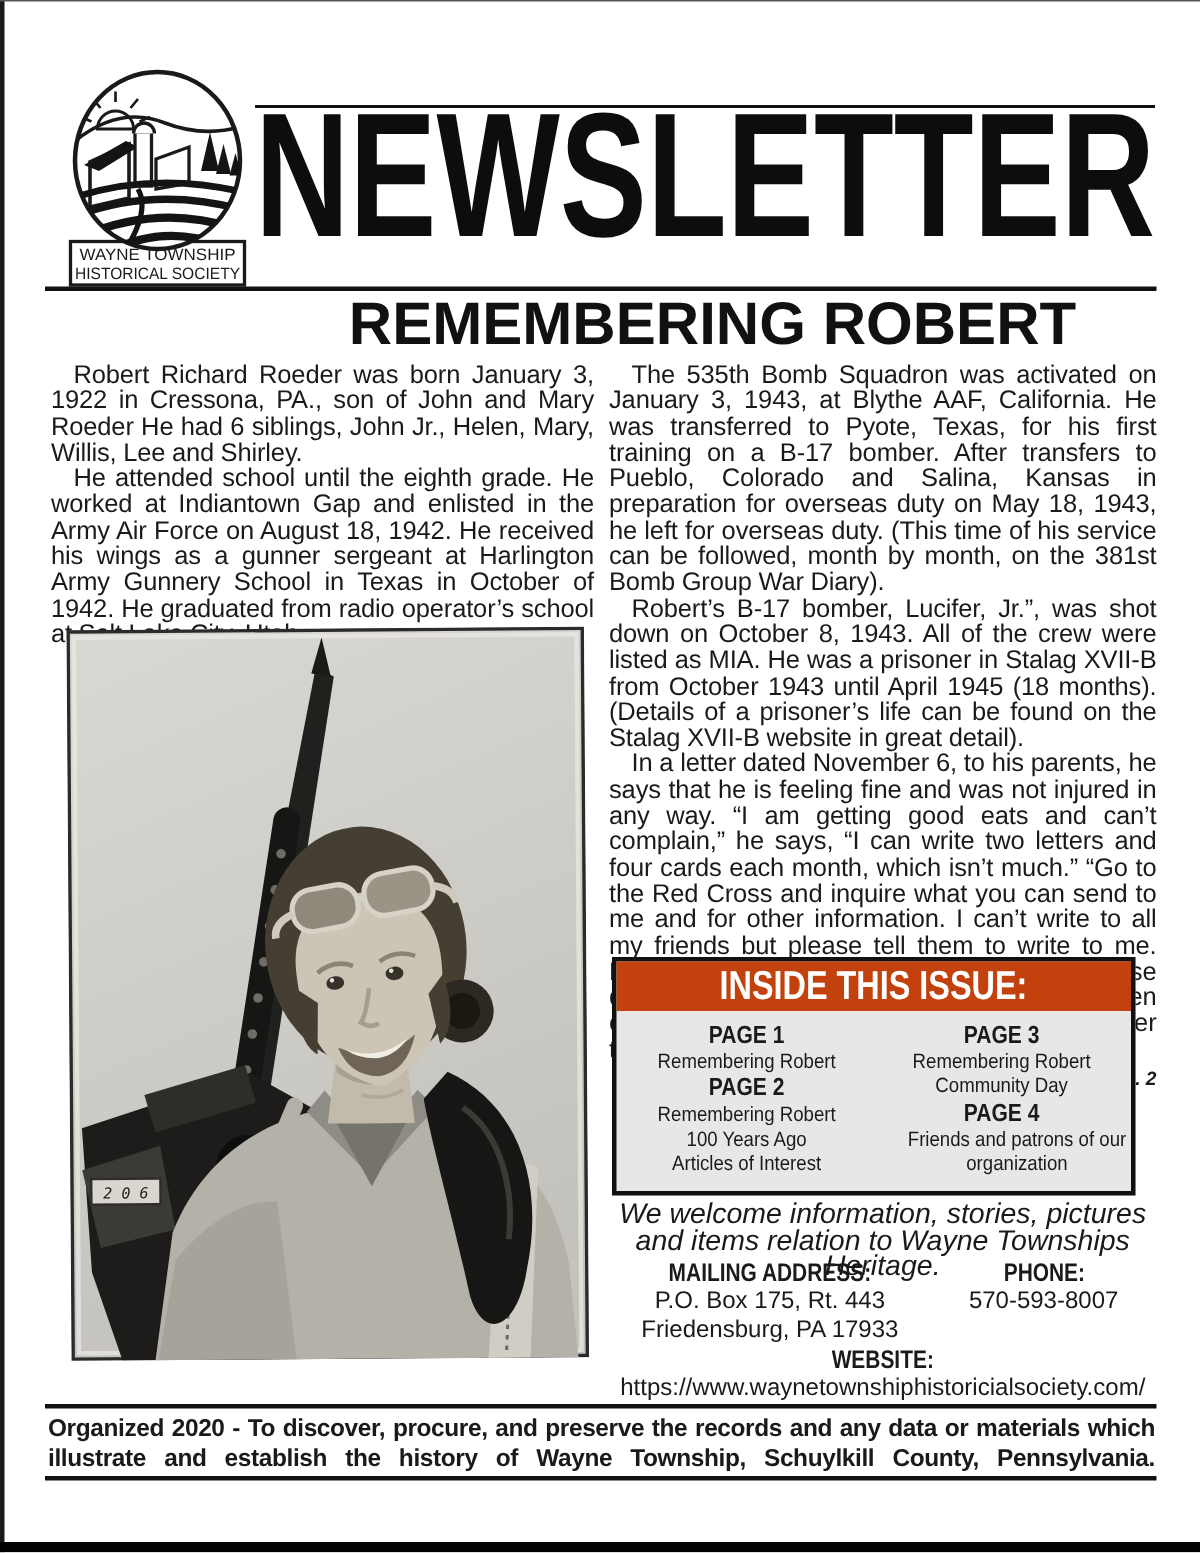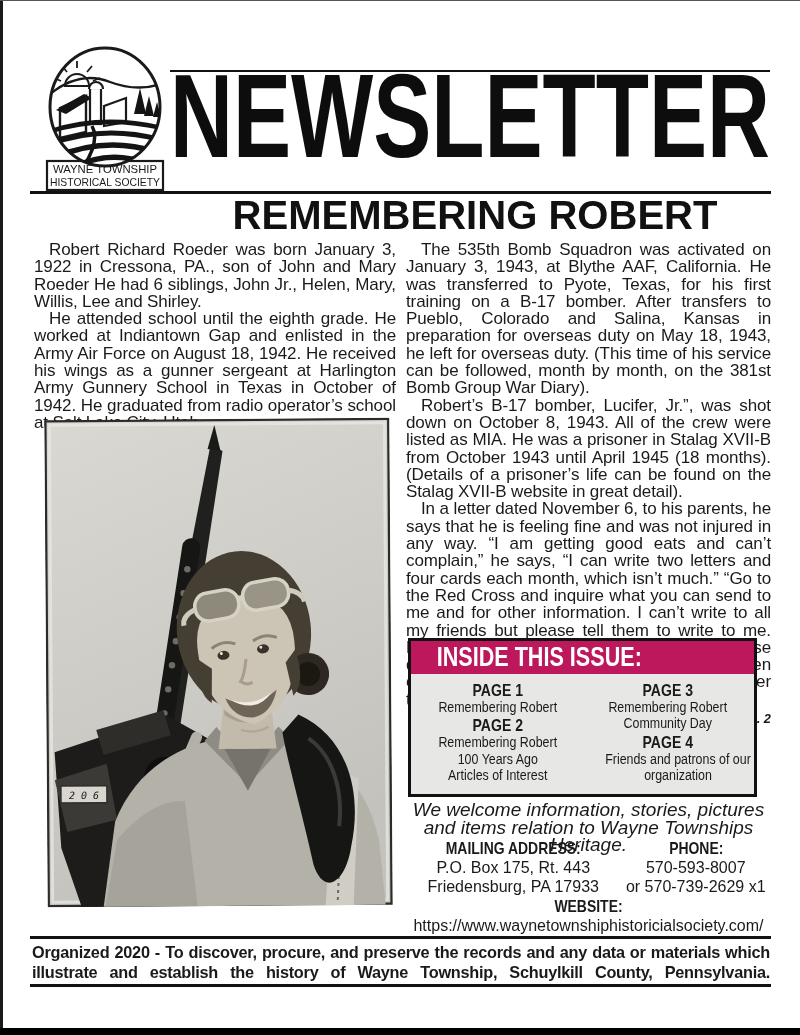--- a/index.html
+++ b/index.html
@@ -18,21 +18,21 @@
           text-indent:15px;letter-spacing:-0.1px;word-spacing:-0.2px;}
   .qi{}
   .cont{text-align:right;font-style:italic;font-weight:bold;font-size:12.8px;margin-top:3px;}
   
   .photo{position:absolute;left:46px;top:419px;width:345px;height:487px;transform:rotate(-0.4deg);}
   .caption{position:absolute;left:46px;top:911px;width:345px;text-align:center;}
   .caption span{font-size:15.5px;font-weight:bold;display:inline-block;transform:scaleX(0.88);}
   
   .ibox{position:absolute;left:408px;top:638px;width:349px;border:3px solid #111;
         background:#e7e7e5;box-sizing:border-box;}
-  .ibox-head{background:#be185d;height:33px;display:flex;align-items:center;justify-content:flex-start;}
+  .ibox-head{background:#c2410c;height:33px;display:flex;align-items:center;justify-content:center;}
   .ibox-head span{color:#fff;font-size:27px;font-weight:bold;display:inline-block;
                   transform:scaleX(0.8);white-space:nowrap;}
   .ibox-body{display:flex;padding:7px 2px 9px;}
   .icol{width:50%;text-align:center;}
   .ipage{font-size:16.5px;font-weight:bold;line-height:19px;display:block;transform:scaleX(0.85);}
   .iitem{font-size:13.8px;line-height:16.4px;display:block;transform:scaleX(0.9);}
   
   .welcome{position:absolute;left:406px;top:801px;width:365px;text-align:center;
            font-style:italic;font-size:19px;line-height:17.5px;}
   .contact{position:absolute;left:422px;top:839px;width:365px;display:flex;}
@@ -248,21 +248,20 @@
 
   <div class="contact">
     <div class="ccol">
       <span class="clabel">MAILING ADDRESS:</span>
       <span class="cval">P.O. Box 175, Rt. 443</span>
       <span class="cval">Friedensburg, PA 17933</span>
     </div>
     <div class="ccol">
       <span class="clabel">PHONE:</span>
       <span class="cval">570-593-8007</span>
-      <span class="cval">or 570-739-2629 x1</span>
     </div>
   </div>
 
   <div class="website">
     <span class="clabel">WEBSITE:</span>
     <span class="cval">https://www.waynetownshiphistoricialsociety.com/</span>
   </div>
 
   <div class="rule" style="left:30px;top:936px;width:741px;height:2.5px;"></div>
 

